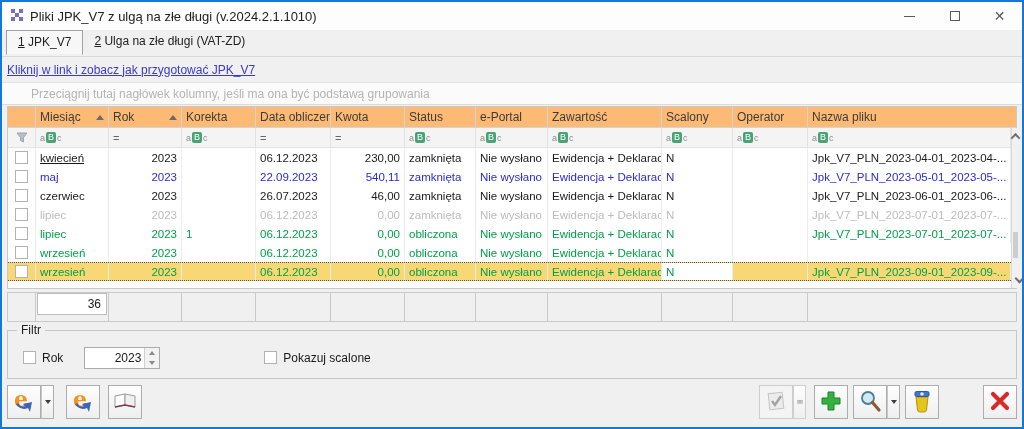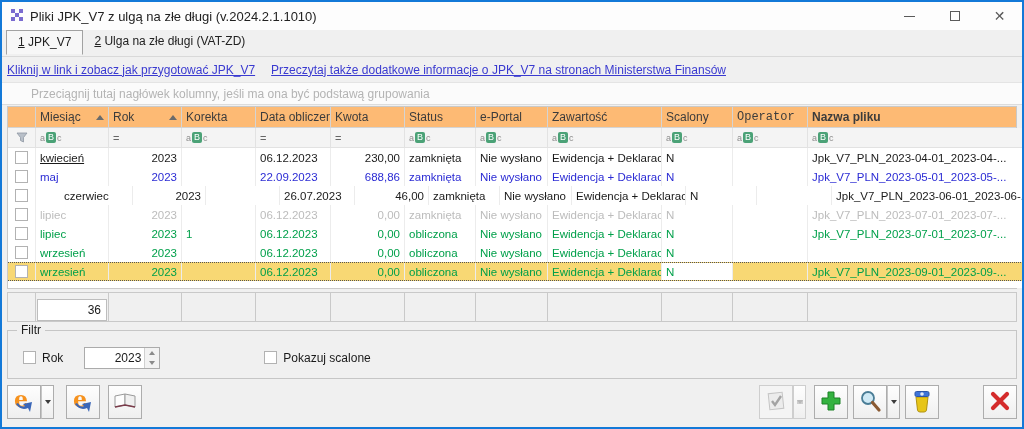--- a/index.html
+++ b/index.html
@@ -59,21 +59,21 @@
   
   .vscroll { width:17px; background:#f1f1f1; border-left:1px solid #dadada; position:relative; }
   .sbtn { height:16px; display:flex; align-items:center; justify-content:center; }
   .chev { width:7px; height:7px; border-left:2px solid #6f6f6f; border-top:2px solid #6f6f6f; }
   .chev.up { transform:rotate(45deg) translate(1px,1px); }
   .chev.down { position:absolute; bottom:6px; left:4px; transform:rotate(225deg); }
   .sthumb { position:absolute; left:1px; right:1px; top:104px; height:26px; background:#cdcdcd; }
 
   
   .gfooter { margin:3px 5px 0; height:30px; border:1px solid #c9c9c9; background:#f0f0f0; display:flex; align-items:stretch; }
-  .fcell { border-right:1px solid #c9c9c9; display:flex; align-items:flex-end; }
+  .fcell { border-right:1px solid #c9c9c9; display:flex; align-items:flex-start; }
   .fcell:last-child { border-right:none; }
   .count-box { background:#fff; border:1px solid #bdbdbd; height:22px; flex:1; margin:0 1px;
                display:flex; align-items:center; justify-content:flex-end; padding-right:5px; }
 
   
   .filterbox { margin:8px 5px 0; border:1px solid #c6c6c6; height:49px; position:relative;
                display:flex; align-items:center; padding:6px 0 0 15px; }
   .legend { position:absolute; top:-8px; left:9px; background:#f0f0f0; padding:0 4px; color:#222; }
   .cbwrap { display:flex; align-items:center; gap:6px; }
   .spinner { width:76px; height:22px; border:1px solid #ababab; background:#fff; display:flex; margin-left:21px; }
@@ -130,21 +130,20 @@
     </div>
   </div>
 
   <div class="tabstrip">
     <div class="tab active"><span class="acc">1</span><span> JPK_V7</span></div>
     <div class="tab"><span class="acc">2</span><span> Ulga na złe długi (VAT-ZD)</span></div>
   </div>
 
   <div class="linksrow">
     <span class="link">Kliknij w link i zobacz jak przygotować JPK_V7</span>
-    <span class="link">Przeczytaj także dodatkowe informacje o JPK_V7 na stronach Ministerstwa Finansów</span>
   </div>
 
   <div class="groupbar">
     <span>Przeciągnij tutaj nagłówek kolumny, jeśli ma ona być podstawą grupowania</span>
   </div>
 
   <div class="grid">
     <div class="gh">
         <div class="hc" style="width: 28px;"></div>
         <div class="hc" style="width: 73px;">
@@ -169,24 +168,24 @@
         </div>
         <div class="hc" style="width: 72px;">
           <span>e-Portal</span>
         </div>
         <div class="hc" style="width: 114px;">
           <span>Zawartość</span>
         </div>
         <div class="hc" style="width: 71px;">
           <span>Scalony</span>
         </div>
-        <div class="hc" style="width: 75px; font-family: Liberation Mono, monospace;">
+        <div class="hc" style="width: 75px;">
           <span>Operator</span>
         </div>
-        <div class="hc" style="flex: 1 1 0%; font-weight: bold;">
+        <div class="hc" style="flex: 1 1 0%;">
           <span>Nazwa pliku</span>
         </div>
       </div>
     <div class="gbody">
       <div class="gleft">
         <div class="frow">
             <div class="fc" style="width: 28px; justify-content: center;">
               <svg width="12" height="11" viewBox="0 0 12 11">
                 <path d="M1 1 H11 L7.5 5.5 V10 L4.5 8.5 V5.5 Z" fill="#b9c0c9" stroke="#8f98a3" stroke-width="0.8"></path>
               </svg>
@@ -259,33 +258,33 @@
               <div class="tc" style="flex: 1 1 0%;">Jpk_V7_PLN_2023-04-01_2023-04-...</div>
             </div>
             <div class="trow state-blue">
               <div class="cbcell">
                 <span class="checkbox"></span>
               </div>
               <div class="tc" style="width: 73px;">maj</div>
               <div class="tc num" style="width: 73px;">2023</div>
               <div class="tc" style="width: 74px;"></div>
               <div class="tc" style="width: 75px; text-align: right;">22.09.2023</div>
-              <div class="tc num" style="width: 74px;">688,86</div>
+              <div class="tc num" style="width: 74px;">540,11</div>
               <div class="tc" style="width: 71px;">zamknięta</div>
               <div class="tc" style="width: 72px;">Nie wysłano</div>
               <div class="tc" style="width: 114px;">Ewidencja + Deklaracja</div>
               <div class="tc" style="width: 71px;">N</div>
               <div class="tc" style="width: 75px;"></div>
               <div class="tc" style="flex: 1 1 0%;">Jpk_V7_PLN_2023-05-01_2023-05-...</div>
             </div>
             <div class="trow state-black">
               <div class="cbcell">
                 <span class="checkbox"></span>
               </div>
-              <div class="tc" style="width: 73px; margin-left: 24px;">czerwiec</div>
+              <div class="tc" style="width: 73px;">czerwiec</div>
               <div class="tc num" style="width: 73px;">2023</div>
               <div class="tc" style="width: 74px;"></div>
               <div class="tc" style="width: 75px;">26.07.2023</div>
               <div class="tc num" style="width: 74px;">46,00</div>
               <div class="tc" style="width: 71px;">zamknięta</div>
               <div class="tc" style="width: 72px;">Nie wysłano</div>
               <div class="tc" style="width: 114px;">Ewidencja + Deklaracja</div>
               <div class="tc" style="width: 71px;">N</div>
               <div class="tc" style="width: 75px;"></div>
               <div class="tc" style="flex: 1 1 0%;">Jpk_V7_PLN_2023-06-01_2023-06-...</div>

